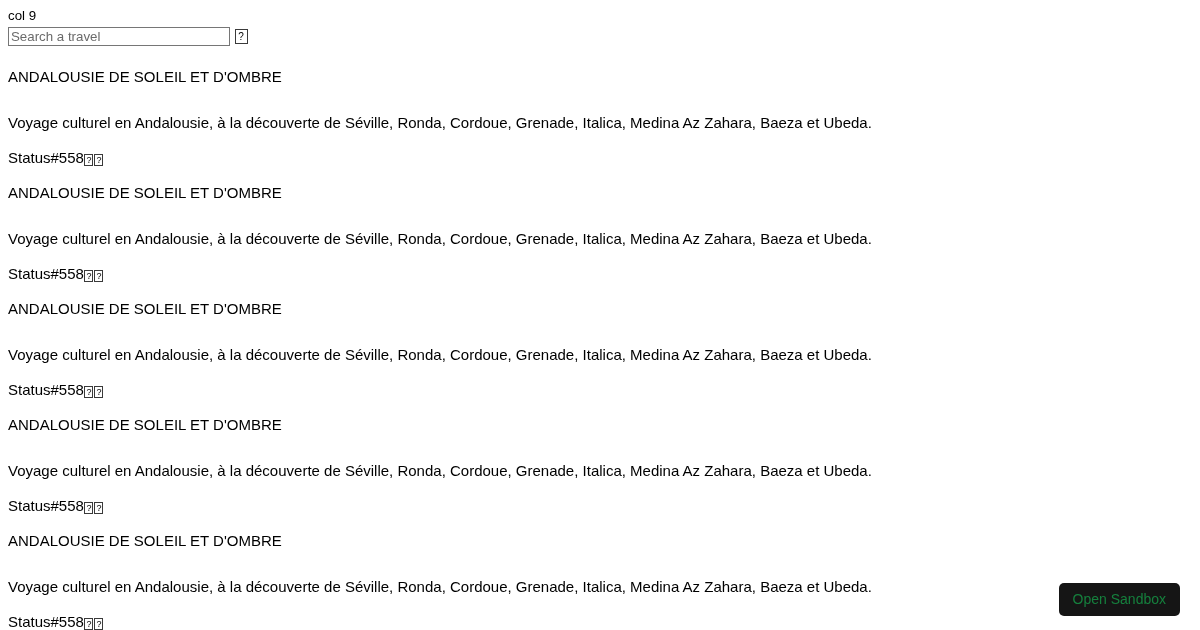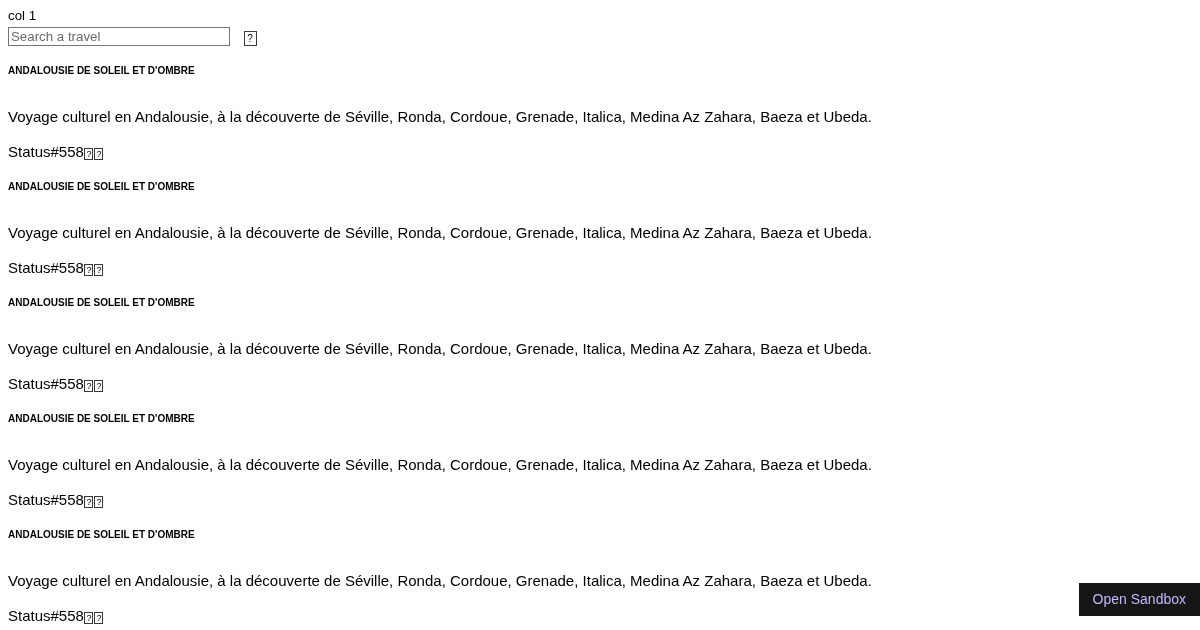--- a/index.html
+++ b/index.html
@@ -20,23 +20,23 @@
     box-sizing: border-box;
   }
   .col-label {
     font-size: 13.3px;
     line-height: 15px;
     margin: 0 0 4px 0;
     color: #000;
   }
   .search-row {
     display: flex;
-    align-items: flex-end;
-    gap: 13px;
-    margin-bottom: 16px;
+    align-items: center;
+    gap: 4px;
+    margin-bottom: 22px;
   }
   .search-input {
     width: 222px;
     height: 19px;
     box-sizing: border-box;
     border: 1px solid #767676;
     background: #ffffff;
     font-family: "Liberation Sans", sans-serif;
     font-size: 13.3px;
     padding: 1px 2px;
@@ -65,59 +65,58 @@
   .glyph-btn {
     width: 13px;
     height: 15px;
     font-size: 10px;
     line-height: 13px;
   }
   .travel-item {
     margin: 0;
   }
   .travel-title {
-    font-size: 10px;
+    font-size: 15px;
     line-height: 18px;
     margin: 8px 0 17px 0;
     color: #000;
-    font-weight: bold;
   }
   .travel-desc {
     font-size: 15px;
     line-height: 18px;
     margin: 28px 0 17px 0;
     color: #000;
   }
   .travel-status {
     font-size: 15px;
     line-height: 18px;
     margin: 17px 0 17px 0;
     color: #000;
   }
   .open-sandbox {
     position: absolute;
-    right: 0;
+    right: 20px;
     bottom: 14px;
     background: #151515;
-    color: #c4b5fd;
+    color: #15803d;
     font-size: 14px;
     line-height: 17px;
     padding: 8px 14px;
-    border-radius: 0;
+    border-radius: 5px;
     border: none;
     font-family: "Liberation Sans", sans-serif;
     cursor: pointer;
   }
 </style>
 </head>
 <body>
 
 <div class="page">
 
-  <div class="col-label">col 1</div>
+  <div class="col-label">col 9</div>
 
   <div class="search-row">
     <input class="search-input" type="text" placeholder="Search a travel" style="">
     <span class="missing-glyph glyph-btn">?</span>
   </div>
 
   <div>
 
     <div class="travel-item">
       <div class="travel-title">ANDALOUSIE DE SOLEIL ET D'OMBRE</div>

